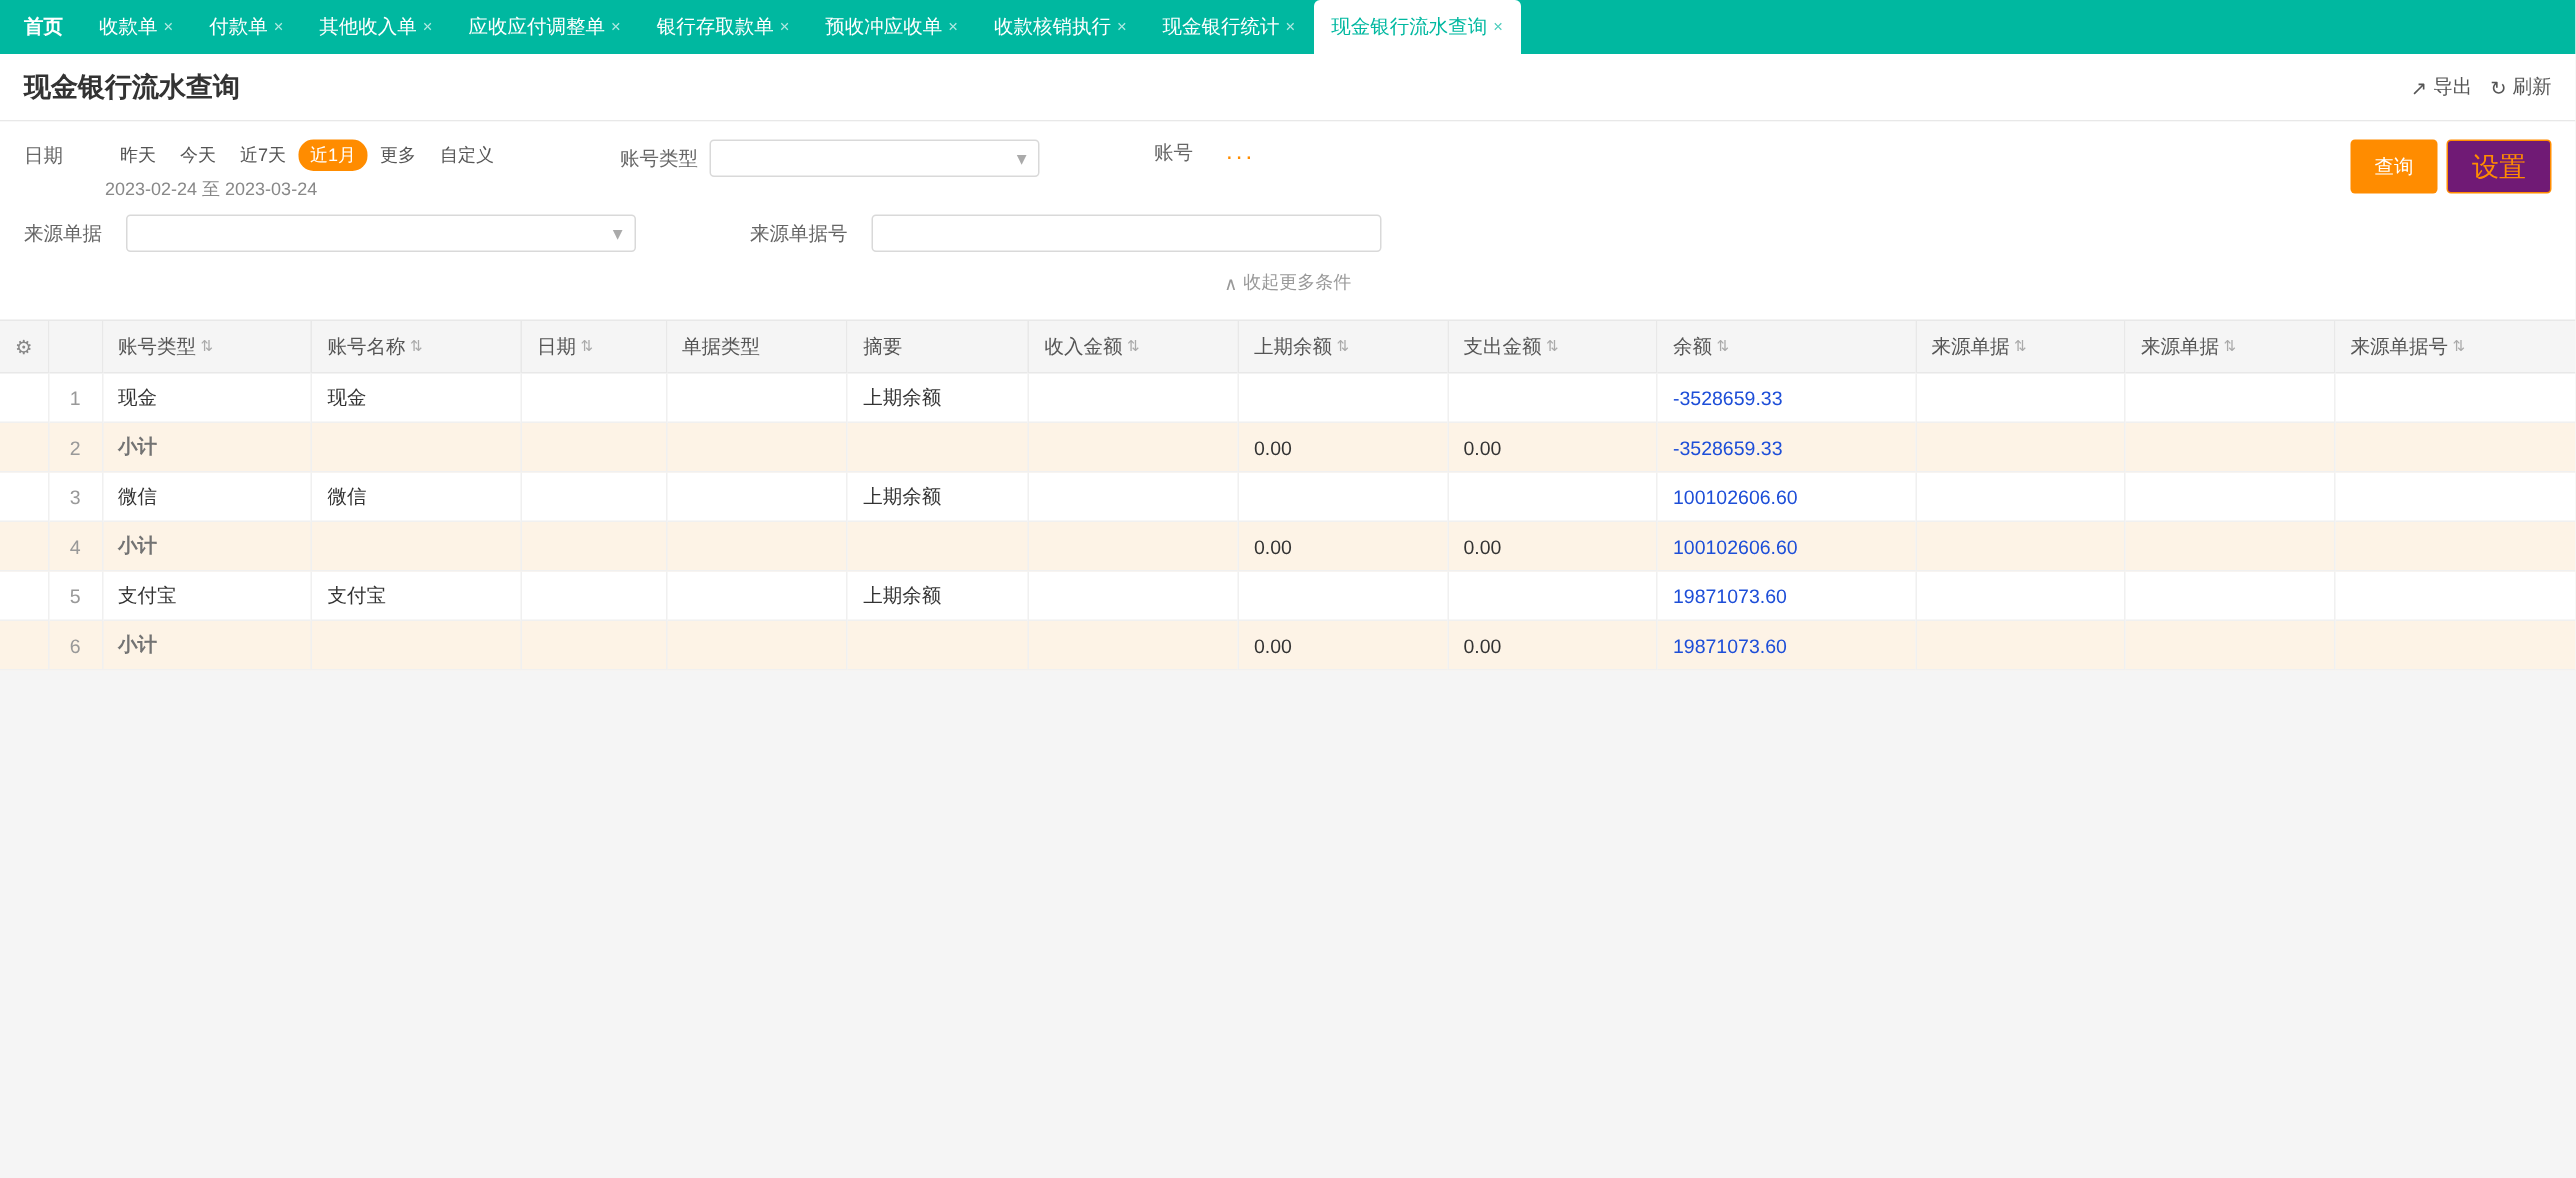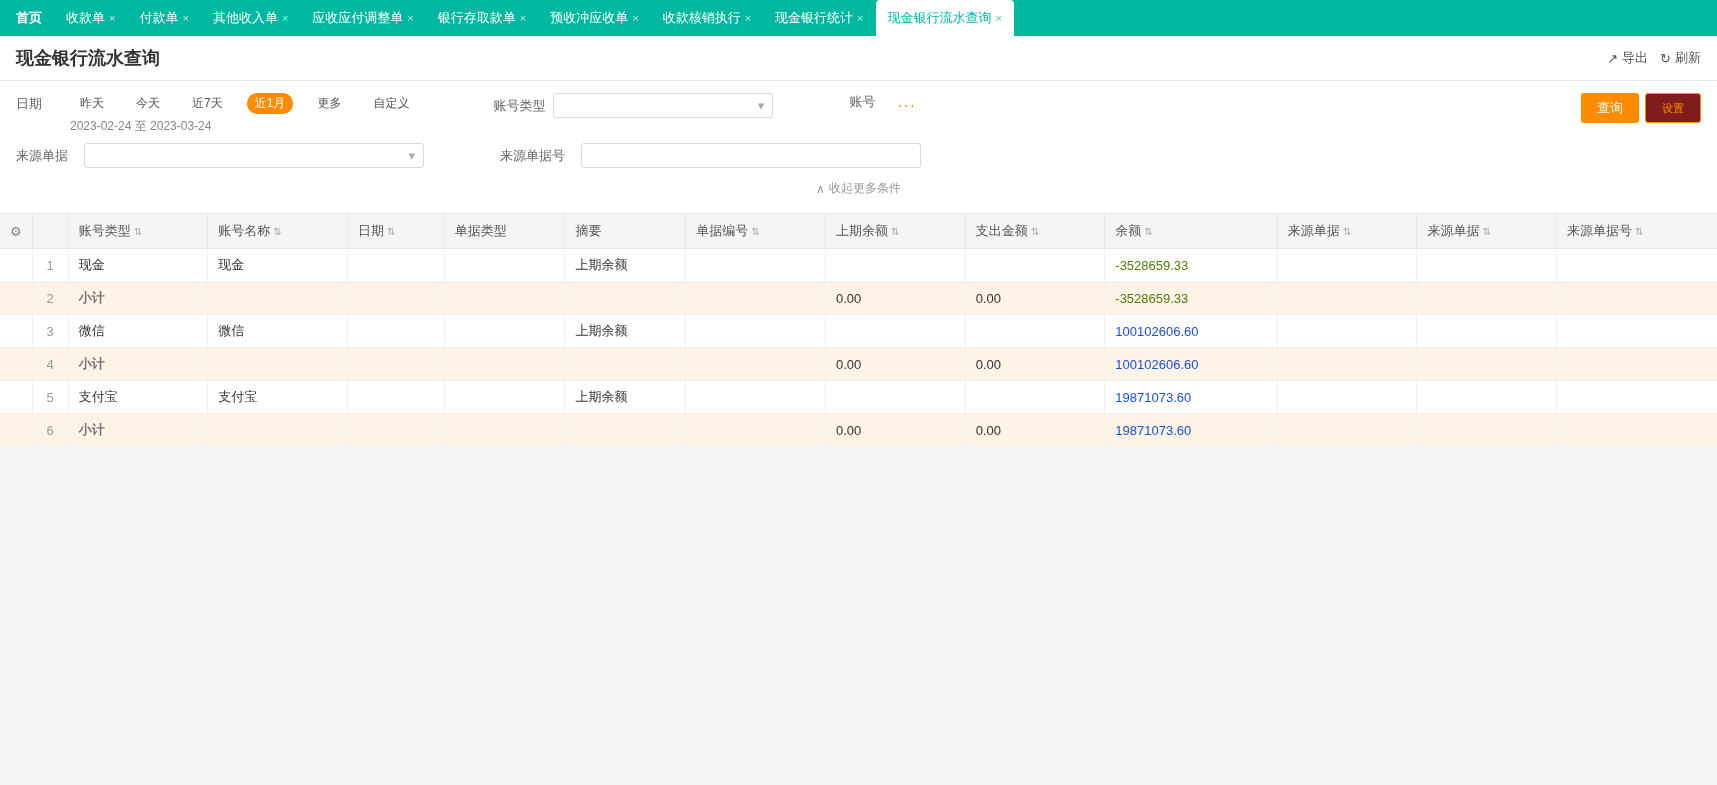--- a/index.html
+++ b/index.html
@@ -75,21 +75,21 @@
       margin-bottom: 8px;
     }
     .filter-label {
       color: #666;
       white-space: nowrap;
       min-width: 40px;
     }
     .filter-date-options {
       display: flex;
       align-items: center;
-      gap: 16px;
+      gap: 0;
     }
     .date-btn {
       padding: 2px 8px;
       border-radius: 3px;
       cursor: pointer;
       color: #555;
       font-size: 12px;
     }
     .date-btn.active {
       background: #ff8c00;
@@ -124,27 +124,27 @@
     .btn-query {
       background: #ff8c00;
       color: #fff;
       border: none;
       border-radius: 3px;
       padding: 6px 16px;
       cursor: pointer;
       font-size: 13px;
     }
     .btn-settings {
-      background: #7f1d1d;
+      background: #701a75;
       color: #ff8c00;
       border: 1px solid #ff8c00;
       border-radius: 3px;
       padding: 5px 16px;
       cursor: pointer;
-      font-size: 11px;
+      font-size: 18px;
     }
     .action-btns {
       display: flex;
       flex-direction: row;
       gap: 6px;
     }
     .collapse-row {
       display: flex;
       justify-content: center;
       align-items: center;
@@ -198,21 +198,21 @@
       font-size: 13px;
       color: #333;
       white-space: nowrap;
       border-right: 1px solid #f0f0f0;
     }
     tbody td:last-child { border-right: none; }
     .row-subtotal {
       background: #fdf3e6 !important;
     }
     .subtotal-label { color: #737373; font-weight: bold; }
-    .num-negative { color: #4d7c0f; }
+    .num-negative { color: #1d4ed8; }
     .num-positive { color: #1d4ed8; }
     .col-gear {
       width: 32px;
       text-align: center;
     }
     .gear-icon { color: #888; cursor: pointer; }
     .row-num { color: #999; text-align: center; width: 30px; }
   </style>
 </head>
 <body>
@@ -350,21 +350,21 @@
         <th>
           <span class="th-sort">
               <span>日期</span>
               <span class="sort-icon">⇅</span>
             </span>
         </th>
         <th>单据类型</th>
         <th>摘要</th>
         <th>
           <span class="th-sort">
-              <span>单据编号</span>
+              <span>收入金额</span>
               <span class="sort-icon">⇅</span>
             </span>
         </th>
         <th>
           <span class="th-sort">
               <span>上期余额</span>
               <span class="sort-icon">⇅</span>
             </span>
         </th>
         <th>

